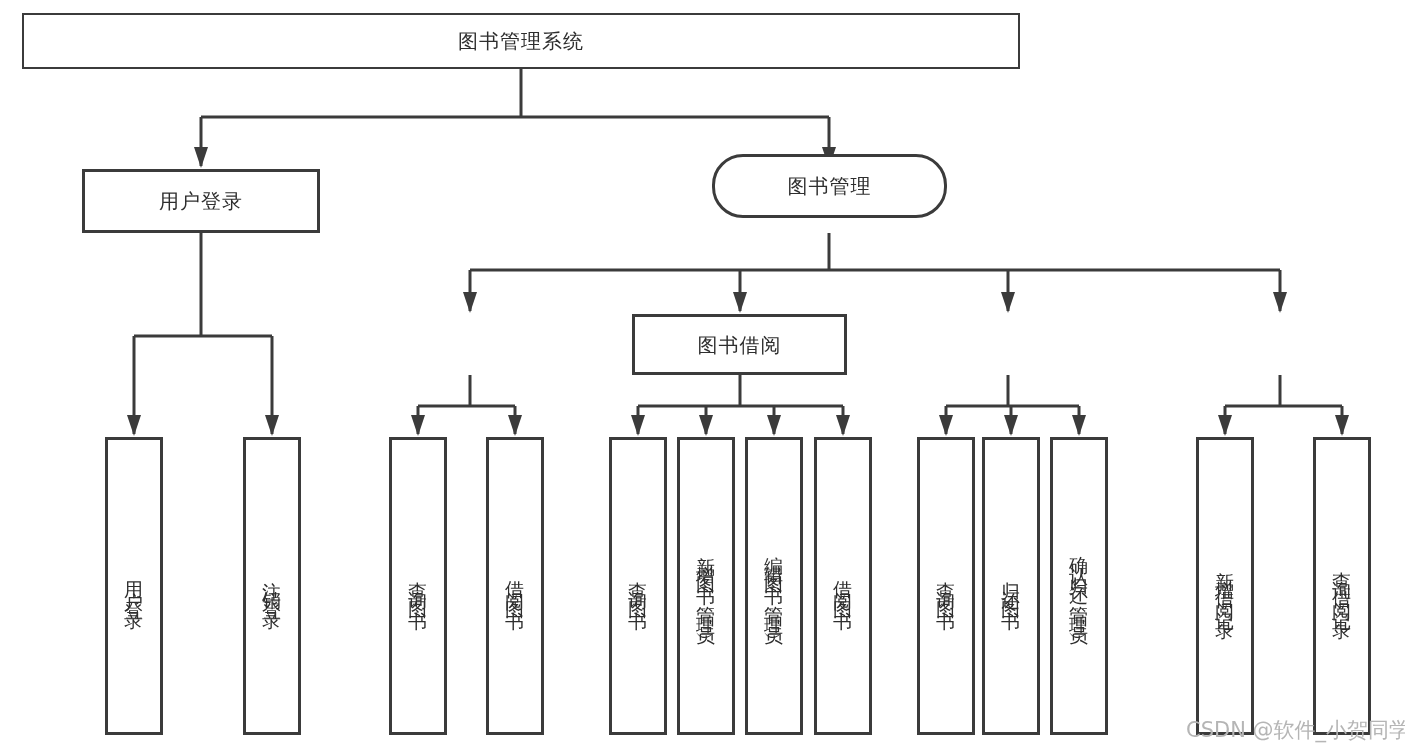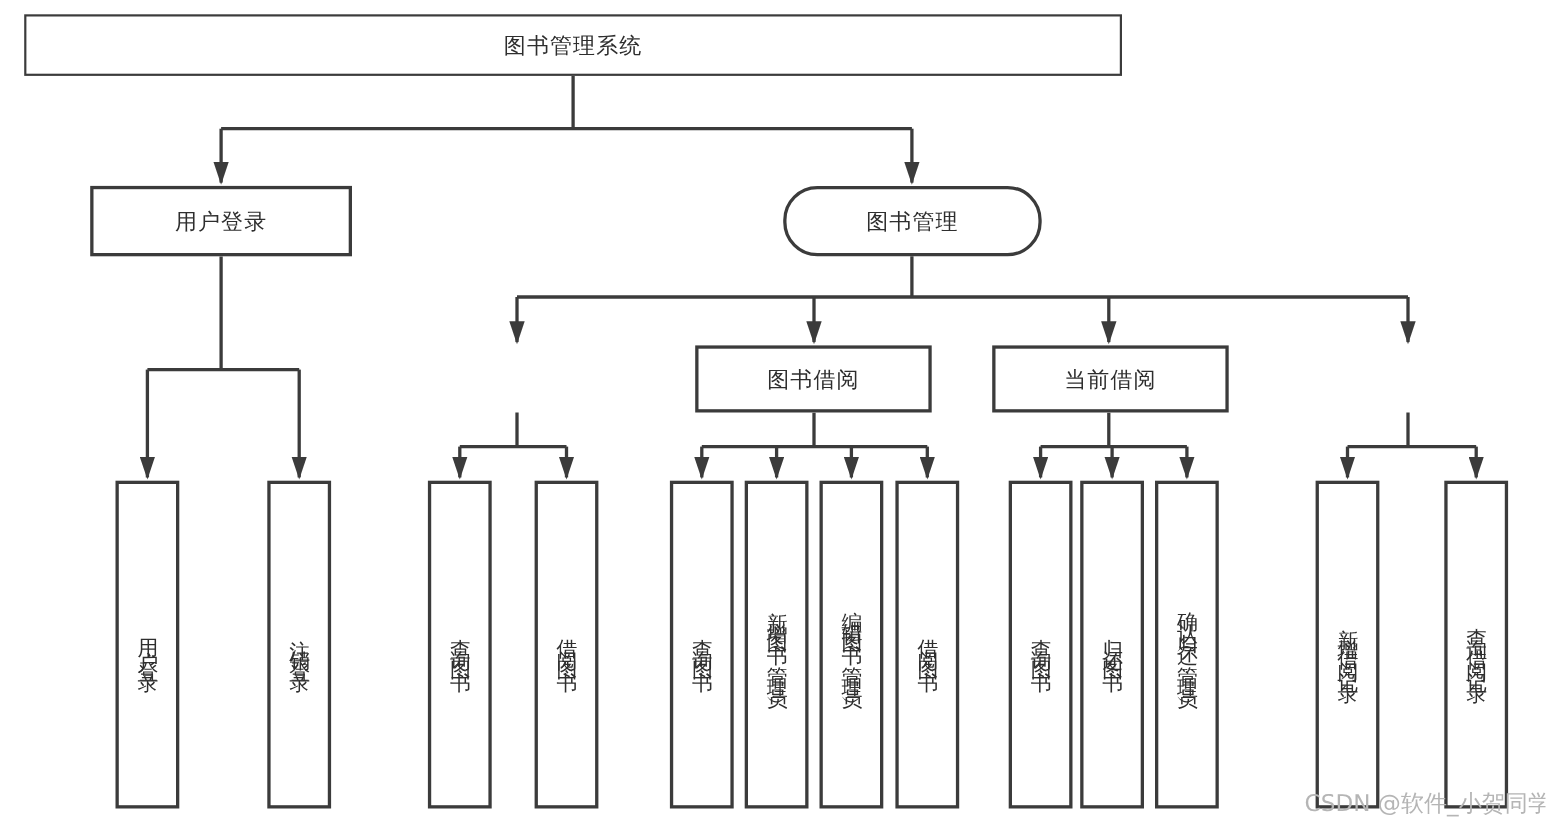--- a/index.html
+++ b/index.html
@@ -62,21 +62,21 @@
     left: 1186px;
     top: 716px;
     font-size: 21px;
     color: var(--watermark-color);
     white-space: nowrap;
     z-index: 2;
   }
   
   #n-root  { left: 22px;  top: 13px;  width: 998px; height: 56px; }
   #n-l2-0  { left: 82px;  top: 169px; width: 238px; height: 64px; }
-  #n-l2-1  { left: 712px; top: 169px; width: 235px; height: 64px; border-radius: 31px; }
+  #n-l2-1  { left: 712px; top: 154px; width: 235px; height: 64px; border-radius: 31px; }
   #n-l3-0  { left: 363px; top: 314px; width: 214px; height: 61px; }
   #n-l3-1  { left: 632px; top: 314px; width: 215px; height: 61px; }
   #n-l3-2  { left: 902px; top: 314px; width: 215px; height: 61px; }
   #n-l3-3  { left: 1173px;top: 314px; width: 214px; height: 61px; }
   .leaf    { top: 437px; width: 58px; height: 298px; }
   #lf-0  { left: 105px; }
   #lf-1  { left: 243px; }
   #lf-2  { left: 389px; }
   #lf-3  { left: 486px; }
   #lf-4  { left: 609px; }
@@ -149,23 +149,20 @@
   <div class="box" id="n-l2-0">
     <span class="hlabel">用户登录</span>
   </div>
   <div class="box" id="n-l2-1">
     <span class="hlabel">图书管理</span>
   </div>
 
   <div class="box" id="n-l3-1">
     <span class="hlabel">图书借阅</span>
   </div>
-  <div class="box" id="n-l3-2">
-    <span class="hlabel">当前借阅</span>
-  </div>
 
   <div class="box leaf" id="lf-0">
     <span class="vlabel">用户登录</span>
   </div>
   <div class="box leaf" id="lf-1">
     <span class="vlabel">注销登录</span>
   </div>
   <div class="box leaf" id="lf-2">
     <span class="vlabel">查询图书</span>
   </div>

